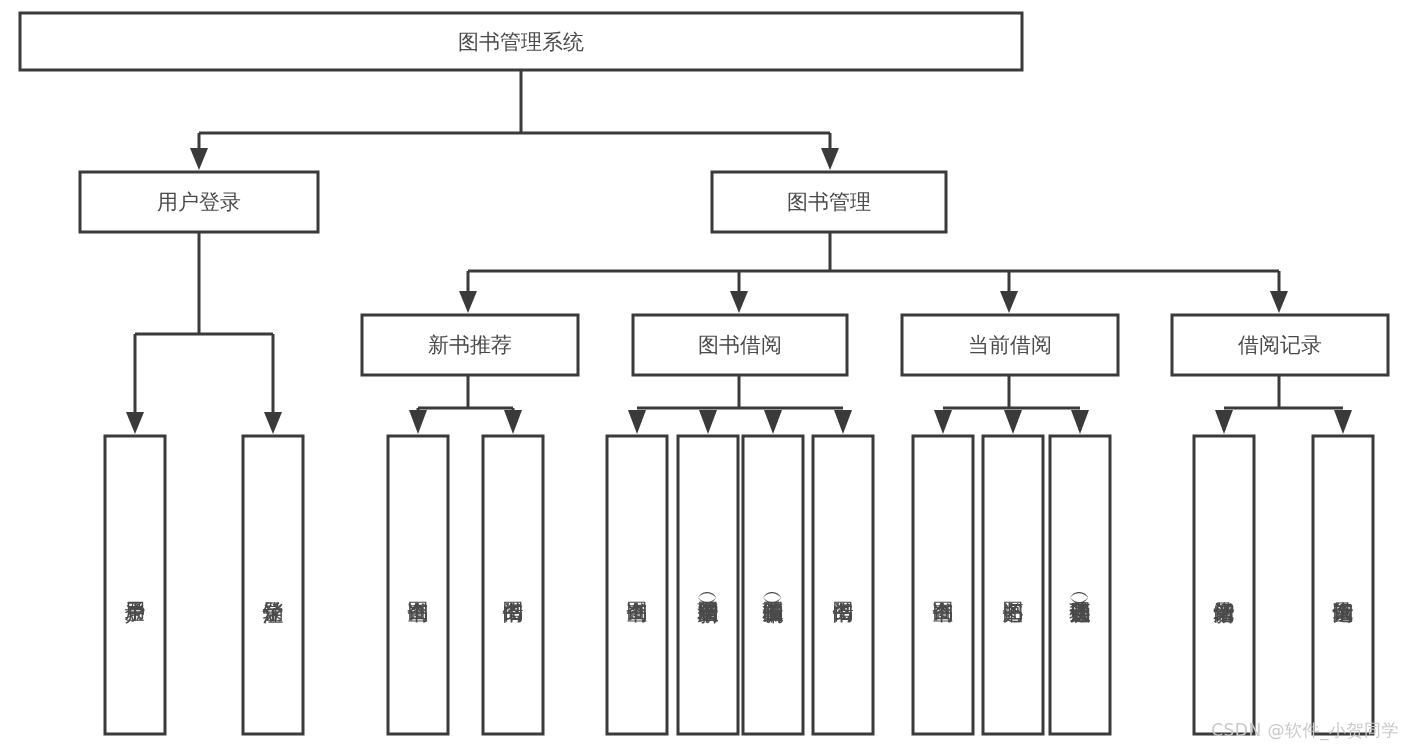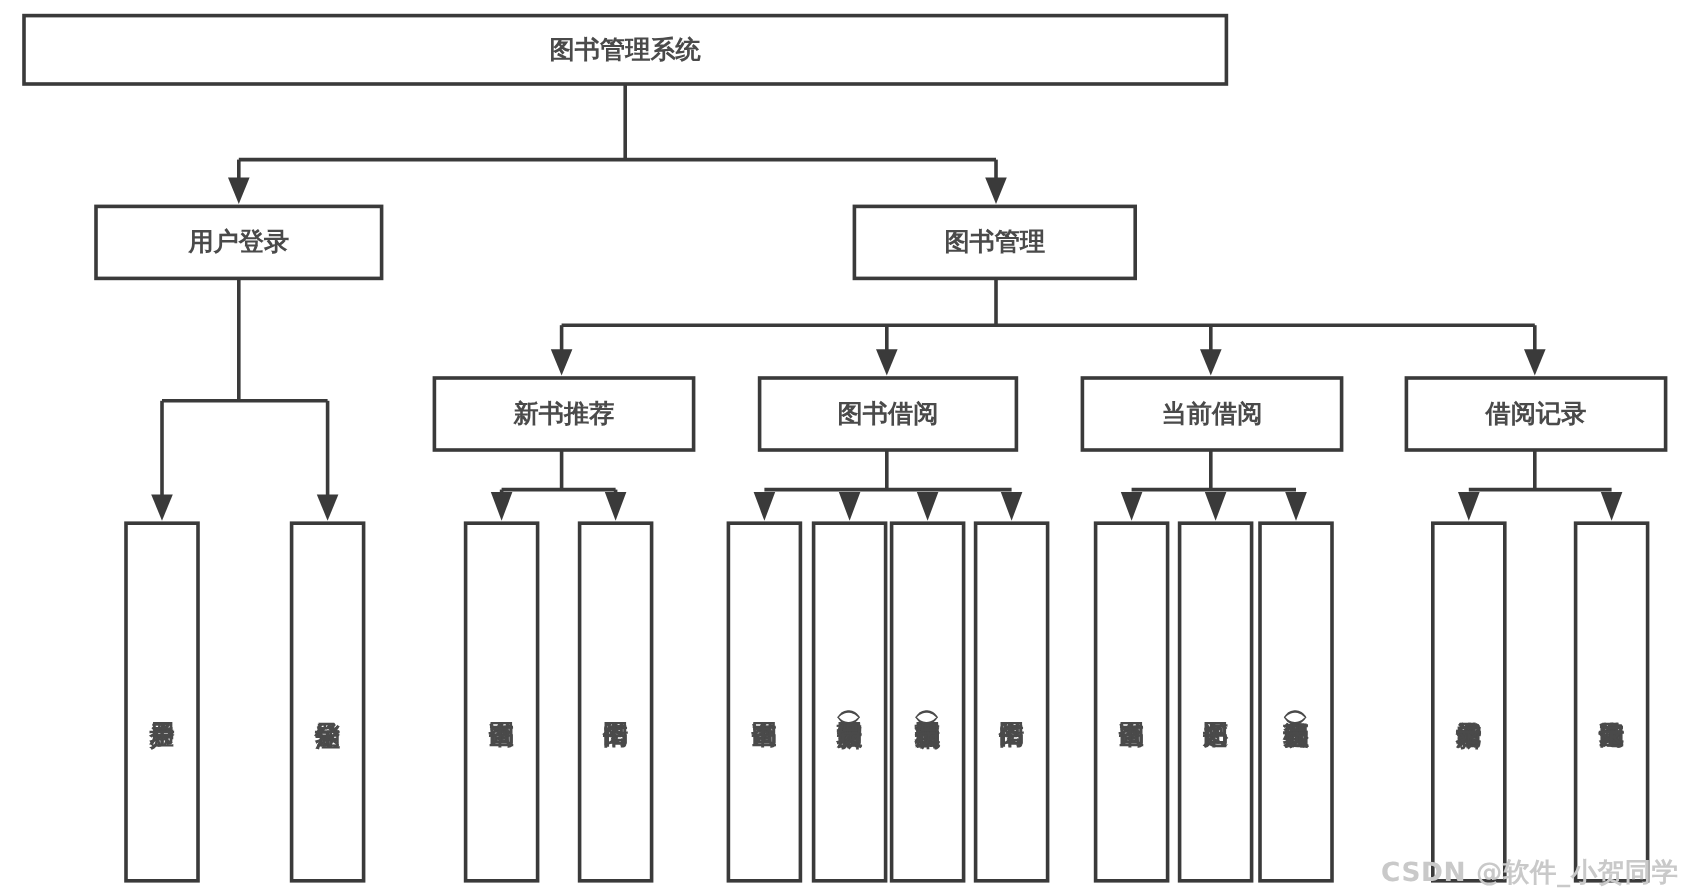--- a/index.html
+++ b/index.html
@@ -1,21 +1,21 @@
 <!DOCTYPE html>
 <html><head>
 <meta charset="utf-8">
 <style>
   html,body{margin:0;padding:0;background:#ffffff;}
   body{
     width:1405px;height:747px;
     font-family:"DejaVu Sans","Liberation Sans",sans-serif;
     overflow:hidden;position:relative;
   }
-  #diagram-root{position:absolute;left:0;top:0;width:1405px;height:747px;font-weight:bold;}
+  #diagram-root{position:absolute;left:0;top:0;width:1405px;height:747px;}
   svg{display:block;}
   .node-box{fill:#ffffff;stroke:#3a3a3a;stroke-width:3;}
   .connector{stroke:#3a3a3a;stroke-width:3;fill:none;stroke-linecap:butt;}
   .arrow-head{fill:#3a3a3a;stroke:none;}
   .node-label{
     font-family:"DejaVu Sans","Liberation Sans",sans-serif;
     font-size:21px;fill:#4a4a4a;
     dominant-baseline:middle;text-anchor:middle;
     white-space:pre;
   }
@@ -23,21 +23,21 @@
     font-family:"DejaVu Sans","Liberation Sans",sans-serif;
     font-size:21px;fill:#4a4a4a;
     text-anchor:middle;
     writing-mode:vertical-rl;
     glyph-orientation-vertical:0;
     dominant-baseline:central;
   }
   .watermark{
     position:absolute;right:6px;bottom:5px;
     font-family:"DejaVu Sans","Liberation Sans",sans-serif;
-    font-size:22px;color:#c9c9c9;
+    font-size:17px;color:#c9c9c9;
     letter-spacing:0.5px;white-space:nowrap;
     pointer-events:none;user-select:none;
   }
 </style>
 </head>
 <body>
 
 <div id="diagram-root">
   <svg width="1405" height="747" viewBox="0 0 1405 747" xmlns="http://www.w3.org/2000/svg">
 

